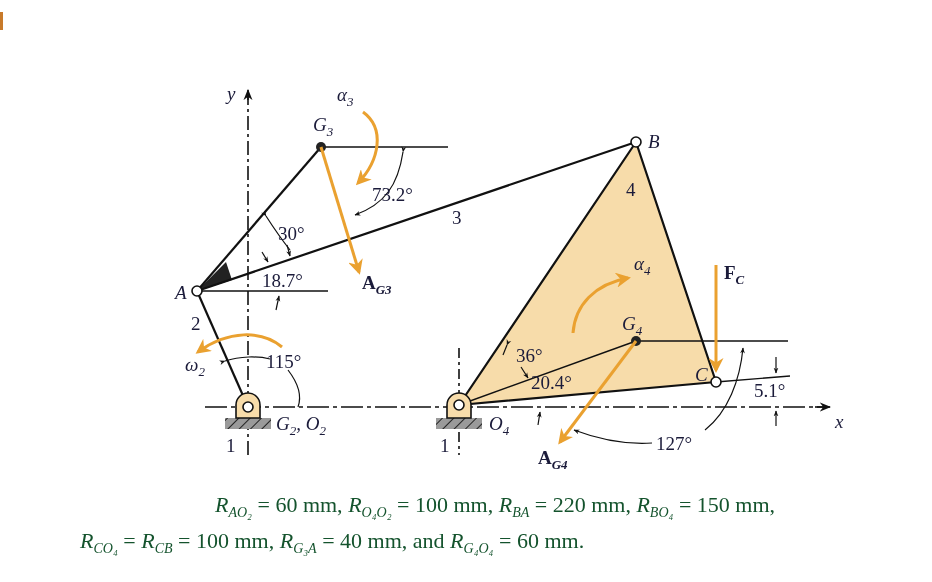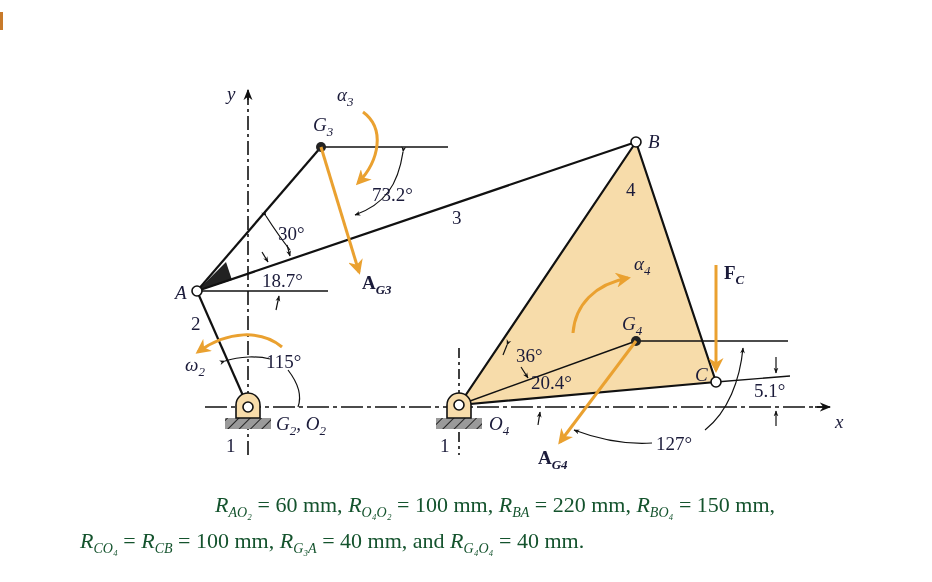--- a/index.html
+++ b/index.html
@@ -137,14 +137,14 @@
   <text class="lbl lbl-it" x="489" y="430"><tspan>O</tspan><tspan class="sub" dy="5">4</tspan></text>
   <text class="lbl" x="440" y="452">1</text>
   <text class="lbl lbl-b" x="538" y="464"><tspan>A</tspan><tspan class="sub lbl-it" dy="5">G4</tspan></text>
   <text class="lbl" x="656" y="450">127°</text>
 </svg>
 
 <div class="given" style="left:215px; top:492px;">
   <span><i>R</i><sub>AO₂</sub><span> = 60 mm, </span></span><span><i>R</i><sub>O₄O₂</sub><span> = 100 mm, </span></span><span><i>R</i><sub>BA</sub><span> = 220 mm, </span></span><span><i>R</i><sub>BO₄</sub><span> = 150 mm,</span></span>
 </div>
 <div class="given" style="left:80px; top:528px;">
-  <span><i>R</i><sub>CO₄</sub><span> = </span></span><span><i>R</i><sub>CB</sub><span> = 100 mm, </span></span><span><i>R</i><sub>G₃A</sub><span> = 40 mm, and </span></span><span><i>R</i><sub>G₄O₄</sub><span> = 40 mm.</span></span>
+  <span><i>R</i><sub>CO₄</sub><span> = </span></span><span><i>R</i><sub>CB</sub><span> = 100 mm, </span></span><span><i>R</i><sub>G₃A</sub><span> = 40 mm, and </span></span><span><i>R</i><sub>G₄O₄</sub><span> = 60 mm.</span></span>
 </div>
 
 </body></html>

